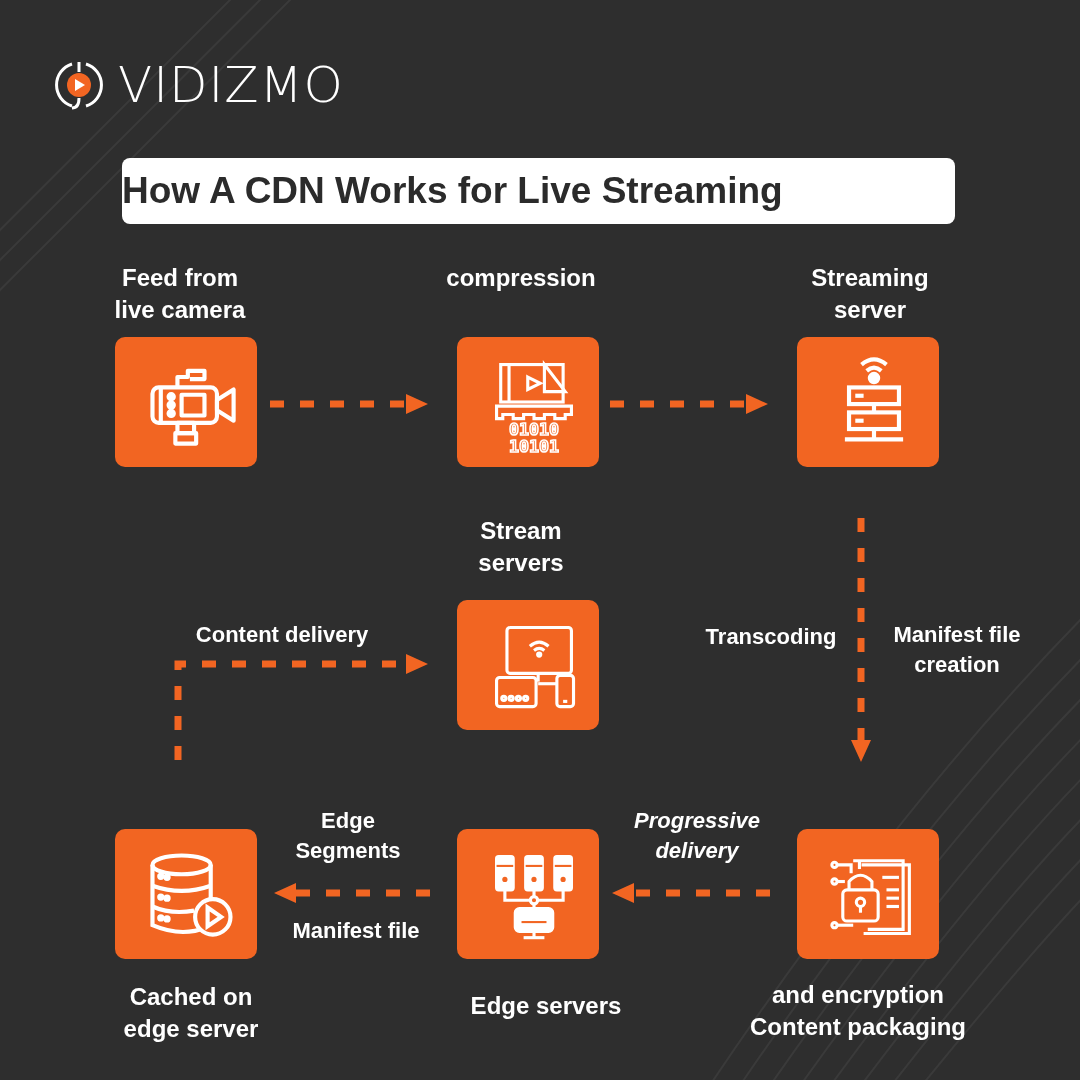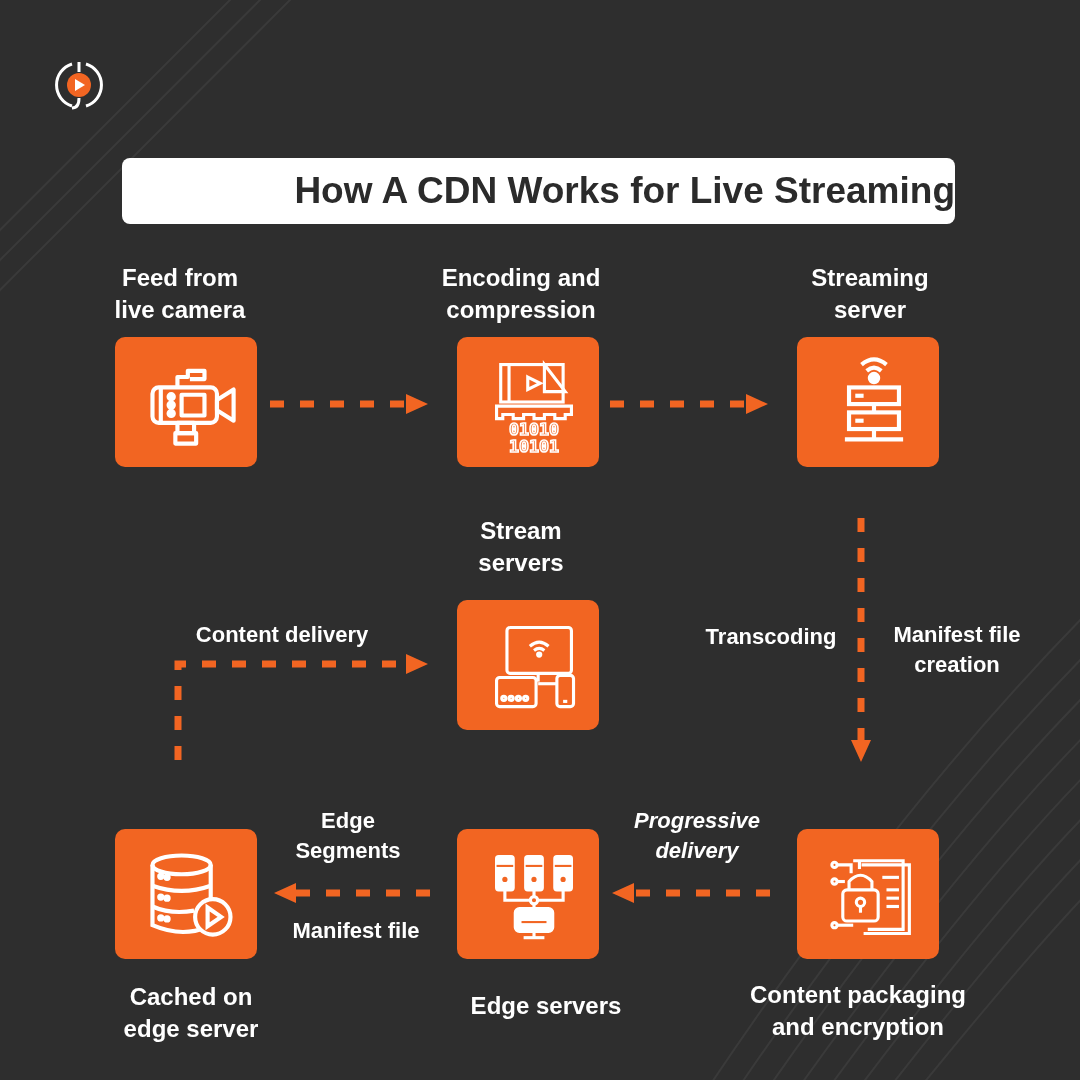--- a/index.html
+++ b/index.html
@@ -1,20 +1,20 @@
 <!DOCTYPE html>
 <html><head>
 <meta charset="utf-8">
 <style>
   html,body{margin:0;padding:0;}
   body{width:1080px;height:1080px;background:#2e2e2e;position:relative;overflow:hidden;font-family:"Liberation Sans",sans-serif;color:#fff;}
   .bgstripes{position:absolute;inset:0;pointer-events:none;}
   .logo{position:absolute;left:52px;top:58px;display:flex;align-items:center;gap:12px;}
   .logo-text{font-family:"DejaVu Sans",sans-serif;font-weight:200;font-size:50px;letter-spacing:1px;color:#fff;line-height:1;}
-  .title-box{position:absolute;left:122px;top:158px;width:833px;height:66px;background:#fff;border-radius:8px;display:flex;align-items:center;justify-content:flex-end;}
+  .title-box{position:absolute;left:122px;top:158px;width:833px;height:66px;background:#fff;border-radius:8px;display:flex;align-items:center;justify-content:flex-start;}
   .title-text{color:#2b2b2b;font-weight:700;font-size:37px;}
   .node{position:absolute;width:130px;height:130px;background:#f26522;border-radius:10px;display:flex;align-items:center;justify-content:center;padding-left:12px;}
   .node svg{width:104px;height:104px;}
   .lbl{position:absolute;font-weight:700;font-size:24px;line-height:32px;text-align:center;white-space:nowrap;transform:translateX(-50%);}
   .lbl-l{position:absolute;font-weight:700;font-size:22px;line-height:30px;text-align:center;white-space:nowrap;transform:translateX(-50%);}
   .arrows{position:absolute;inset:0;}
 </style>
 </head>
 <body>
 
@@ -36,45 +36,45 @@
 
 <div class="logo">
   <svg width="54" height="54" viewBox="0 0 54 54">
     <path d="M20 6 A22 22 0 0 0 20 48" stroke="#fff" stroke-width="3" fill="none"></path>
     <path d="M34 6 A22 22 0 0 1 34 48" stroke="#fff" stroke-width="3" fill="none"></path>
     <path d="M27 4 L27 14" stroke="#fff" stroke-width="3"></path>
     <path d="M27 40 Q27 50 20 50" stroke="#fff" stroke-width="3" fill="none"></path>
     <circle cx="27" cy="27" r="12" fill="#f26522"></circle>
     <path d="M23 21 L33 27 L23 33 Z" fill="#fff"></path>
   </svg>
+  <span class="logo-text">VIDIZMO</span>
 </div>
 
 <div class="title-box">
   <span class="title-text">How A CDN Works for Live Streaming</span>
 </div>
 
 <div class="lbl" style="left:180px;top:262px;">
     <div>Feed from</div>
     <div>live camera</div>
   </div>
 <div class="lbl" style="left:521px;top:262px;">
-    <div>Encoding and</div>
     <div>compression</div>
   </div>
 <div class="lbl" style="left:870px;top:262px;">
     <div>Streaming</div>
     <div>server</div>
   </div>
 <div class="lbl" style="left:521px;top:515px;">
     <div>Stream</div>
     <div>servers</div>
   </div>
 <div class="lbl" style="left:858px;top:979px;">
+    <div>and encryption</div>
     <div>Content packaging</div>
-    <div>and encryption</div>
   </div>
 <div class="lbl" style="left:522px;top:990px;margin-left:24px;">
     <div>Edge servers</div>
   </div>
 <div class="lbl" style="left:178px;top:981px;margin-left:13px;">
     <div>Cached on</div>
     <div>edge server</div>
   </div>
 
 <div class="lbl-l" style="left:771px;top:622px;">Transcoding</div>

